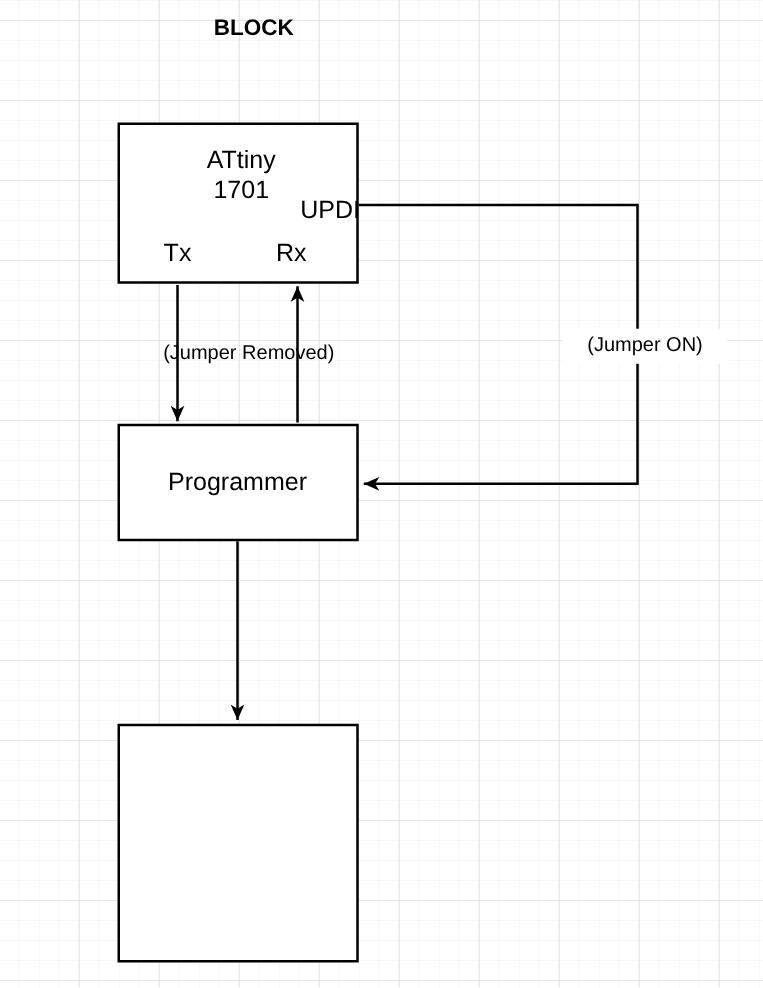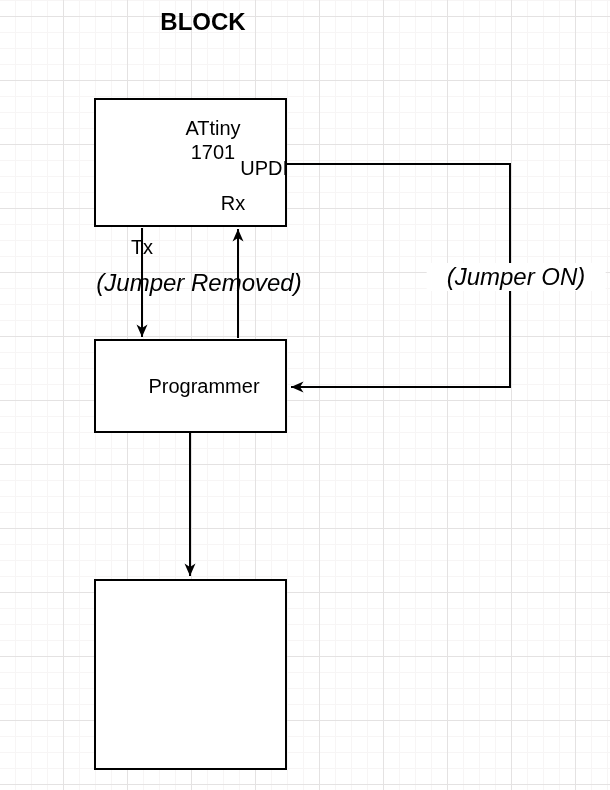--- a/index.html
+++ b/index.html
@@ -42,40 +42,39 @@
   .center-xy { transform: translate(-50%, -50%); text-align: center; }
   .center-y  { transform: translateY(-50%); }
 
   .page-title {
     position: absolute;
     left: 203px;
     top: 10px;
     transform: translateX(-50%);
     text-align: center;
     font-weight: bold;
-    font-size: 24px;
+    font-size: 18px;
     line-height: 24px;
     color: #000000;
     white-space: nowrap;
   }
 
-  .attiny-main  { left: 193px; top: 140px; margin-left: 20px; }
+  .attiny-main  { left: 193px; top: 140px; }
   .pin-updi     { right: 322px; top: 168px; text-align: right; }
-  .pin-tx       { left: 142px; top: 203px; margin-top: 44px; }
+  .pin-tx       { left: 142px; top: 203px; }
   .pin-rx       { left: 233px; top: 203px; }
-  .programmer-label { left: 204px; top: 386px; }
+  .programmer-label { left: 190px; top: 386px; }
   .serial-label { left: 190px; top: 675px; }
 
   .edge-label {
     position: absolute;
-    font-size: 24px;
+    font-size: 16px;
     line-height: 26px;
     color: #000000;
     white-space: nowrap;
-    font-style: italic;
   }
   .jumper-removed { left: 199px; top: 283px; transform: translate(-50%, -50%); }
   .jumper-on {
     left: 516px; top: 277px; transform: translate(-50%, -50%);
     background: #ffffff;
     padding: 1px 20px;
   }
 
   svg.wires {
     position: absolute;

